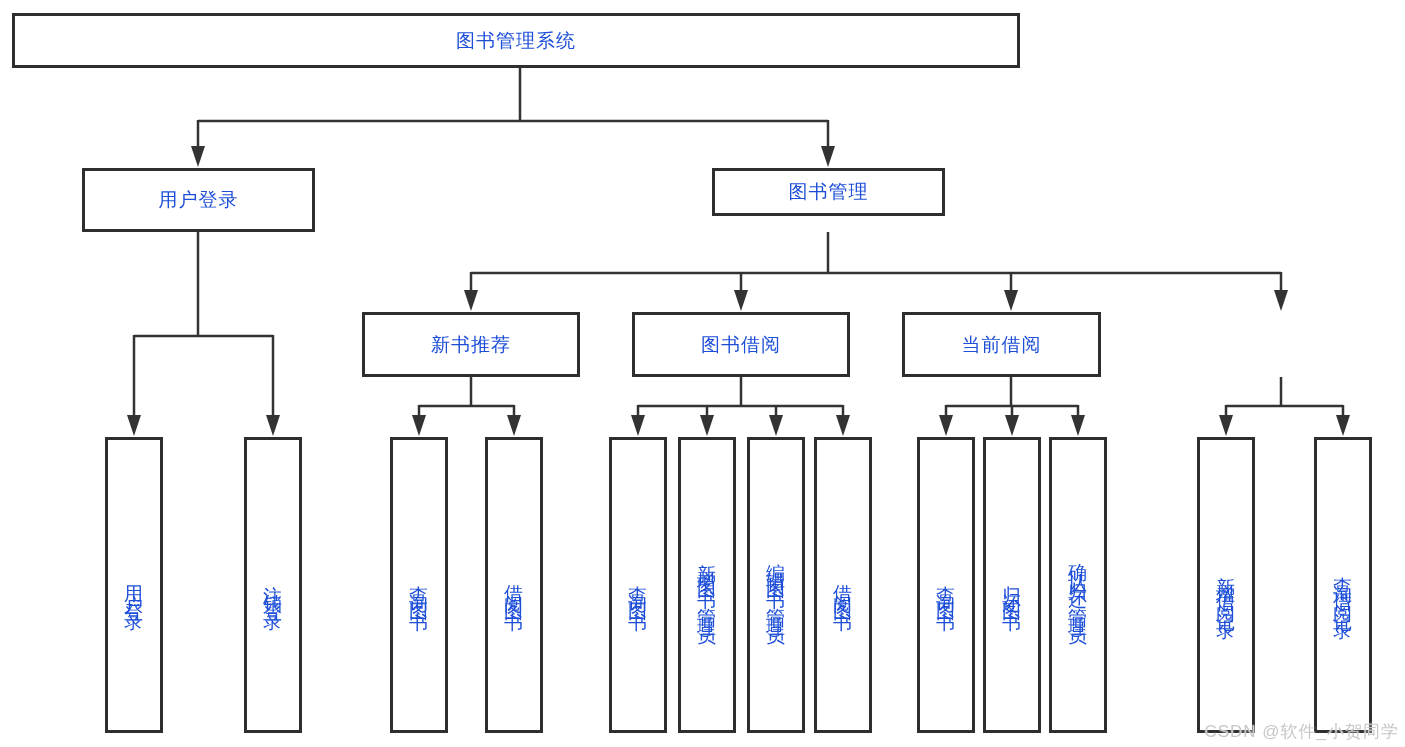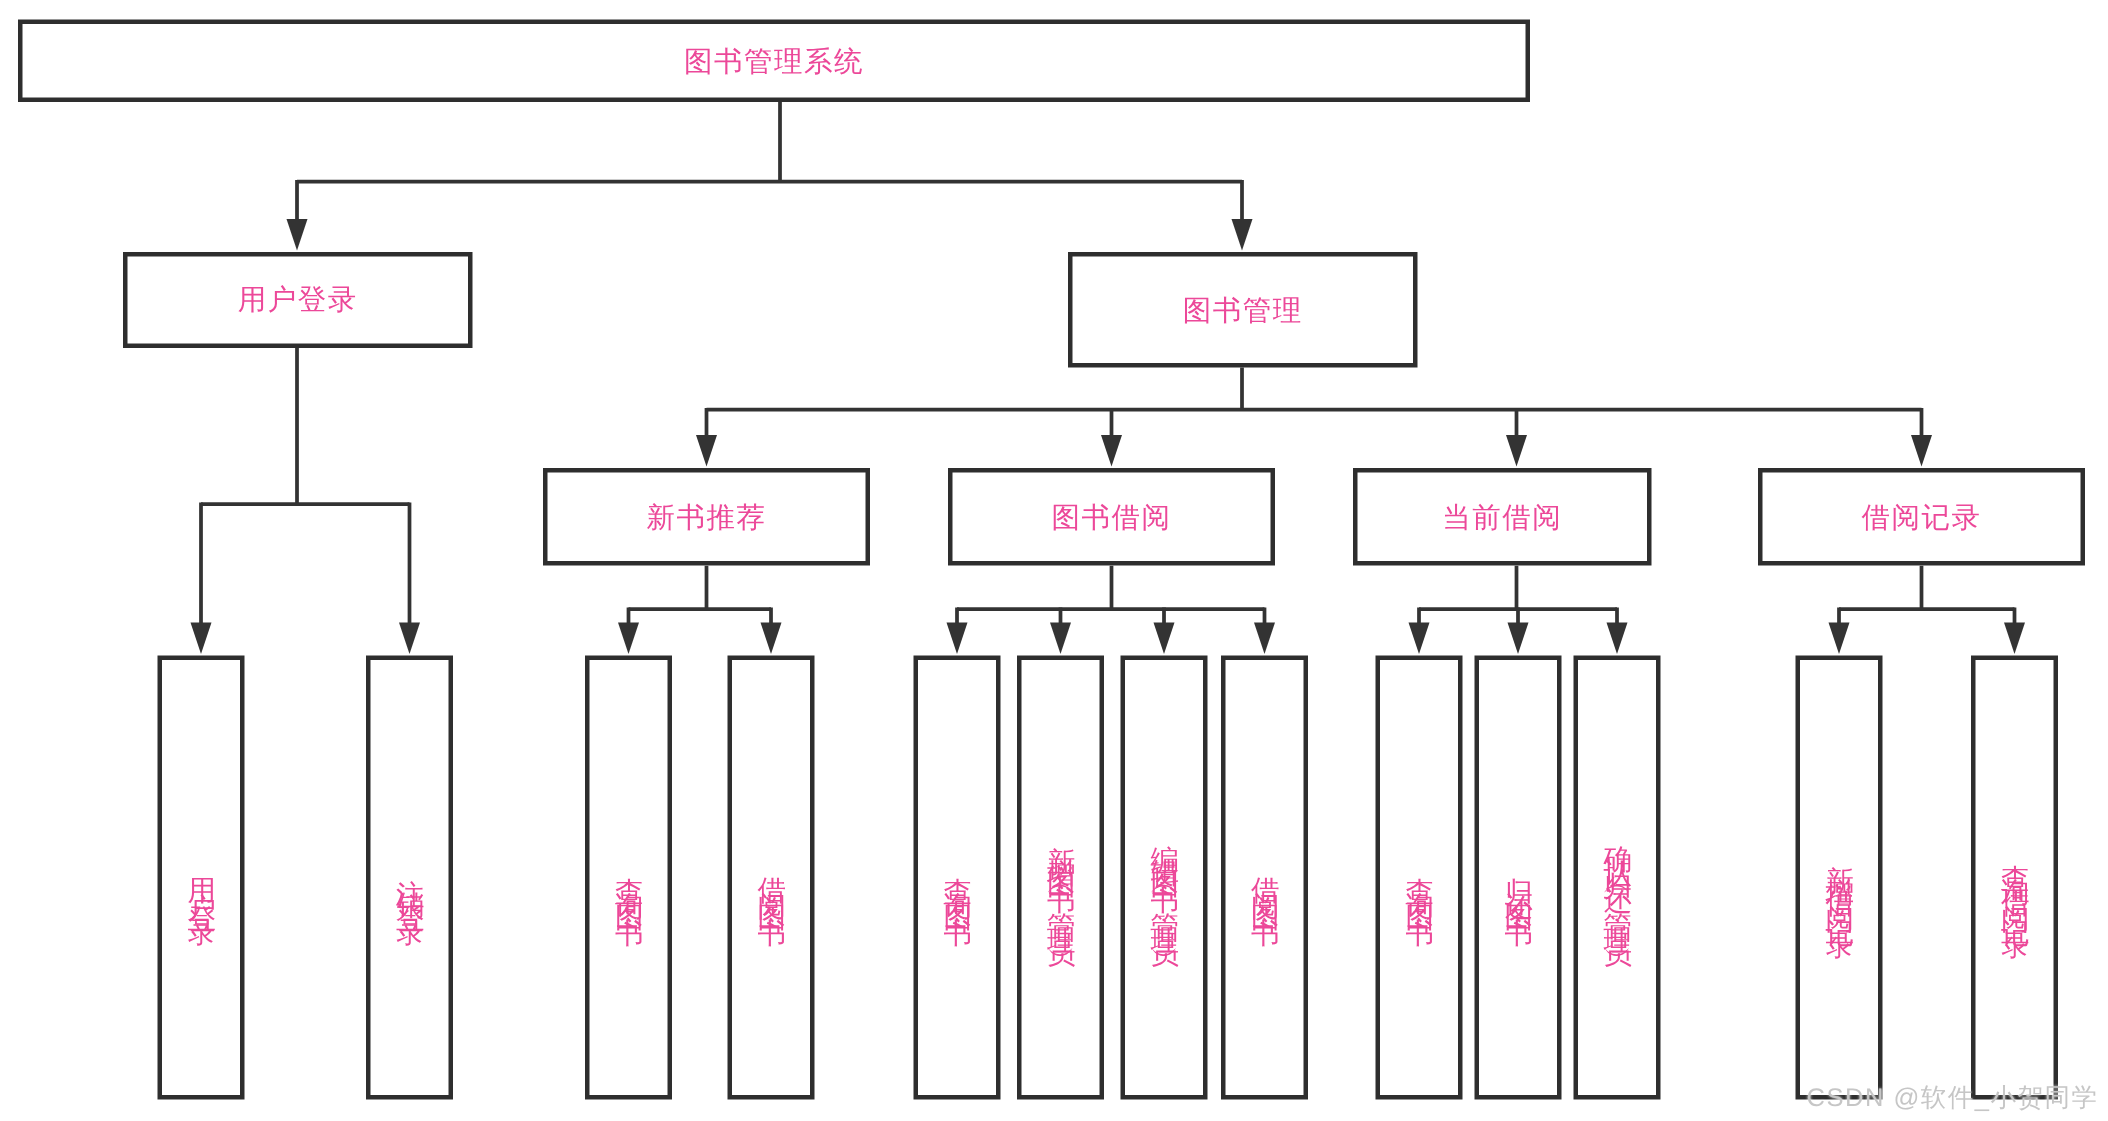--- a/index.html
+++ b/index.html
@@ -21,36 +21,36 @@
     z-index: 1;
   }
   .box {
     position: absolute;
     box-sizing: border-box;
     background: #ffffff;
     border: 3px solid #2e2e2e;
     display: flex;
     align-items: center;
     justify-content: center;
-    color: #ec4899;
+    color: #1d4ed8;
     font-size: 19px;
     z-index: 2;
     text-align: center;
     letter-spacing: 1px;
   }
   .vbox {
     writing-mode: vertical-rl;
     letter-spacing: 9px;
     line-height: 1;
     padding-top: 6px;
   }
   
   .n-root   { left: 12px;  top: 13px;  width: 1008px; height: 55px; }
   .n-login  { left: 82px;  top: 168px; width: 233px;  height: 64px; }
-  .n-mgmt   { left: 712px; top: 168px; width: 233px;  height: 77px; }
+  .n-mgmt   { left: 712px; top: 168px; width: 233px;  height: 48px; }
   .n-l3a    { left: 362px;  top: 312px; width: 218px; height: 65px; }
   .n-l3b    { left: 632px;  top: 312px; width: 218px; height: 65px; font-family: Liberation Mono, monospace; }
   .n-l3c    { left: 902px;  top: 312px; width: 199px; height: 65px; }
   .n-l3d    { left: 1172px; top: 312px; width: 218px; height: 65px; }
   .leaf     { top: 437px; width: 58px; height: 296px; }
   .lf-1a { left: 105px; }  .lf-1b { left: 244px; }
   .lf-2a { left: 390px; }  .lf-2b { left: 485px; }
   .lf-3a { left: 609px; }  .lf-3b { left: 678px; }
   .lf-3c { left: 747px; }  .lf-3d { left: 814px; }
   .lf-4a { left: 917px; }  .lf-4b { left: 983px; }
@@ -151,23 +151,20 @@
 
   <div class="box n-l3a">
     <span>新书推荐</span>
   </div>
   <div class="box n-l3b">
     <span>图书借阅</span>
   </div>
   <div class="box n-l3c">
     <span>当前借阅</span>
   </div>
-  <div class="box n-l3d">
-    <span>借阅记录</span>
-  </div>
 
   <div class="box vbox leaf lf-1a">
     <span>用户登录</span>
   </div>
   <div class="box vbox leaf lf-1b">
     <span>注销登录</span>
   </div>
 
   <div class="box vbox leaf lf-2a">
     <span>查询图书</span>

